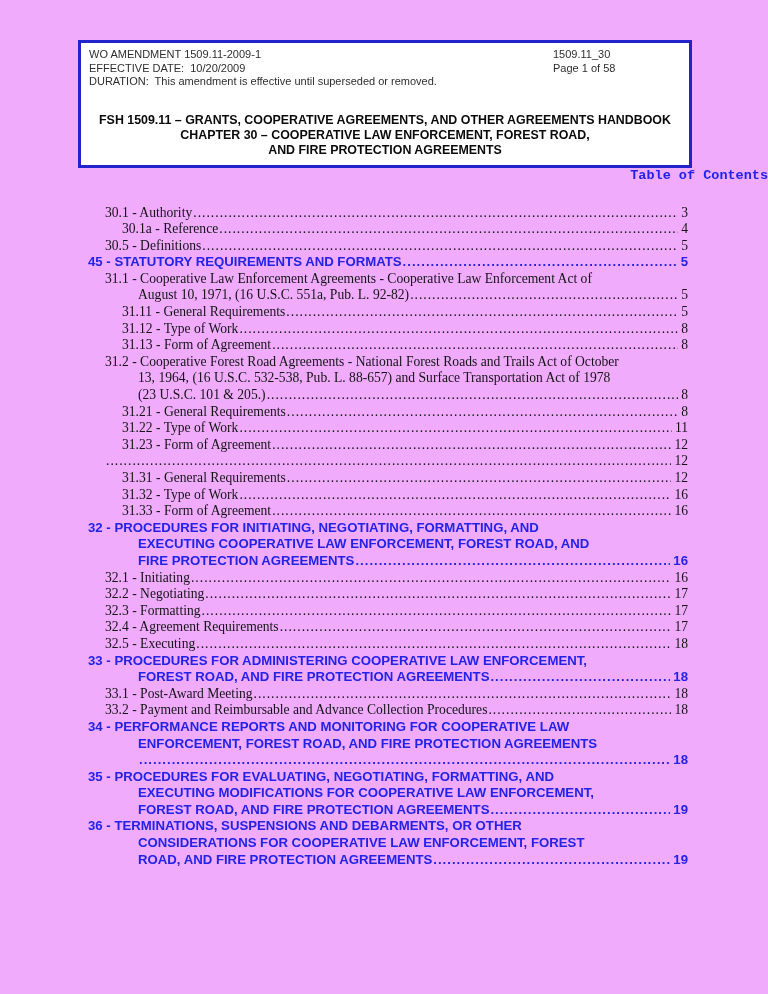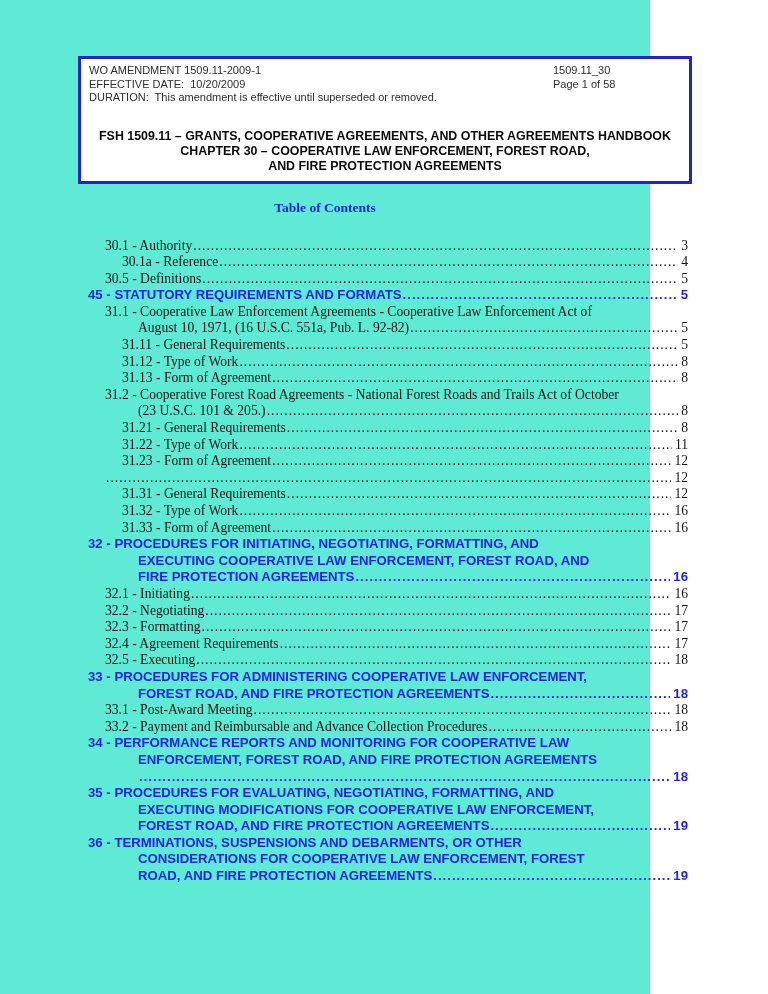--- a/index.html
+++ b/index.html
@@ -1,40 +1,40 @@
 <!DOCTYPE html>
 <html><head>
 <meta charset="utf-8">
 <style>
   * { margin:0; padding:0; box-sizing:border-box; }
   html,body { background:#ffffff; }
   body {
     width:768px; height:994px; position:relative; overflow:hidden;
     font-family:"Liberation Serif", serif; color:#141414;
   }
-  .page { width:650px; height:994px; padding-top:56px; background:#5eead4; }
+  .page { width:768px; height:994px; padding-top:40px; background:#f0abfc; }
 
   
   .header-box {
     margin-left:78px; width:614px;
     border:3px solid #2323cc;
     padding:5px 8px 7px 8px;
     font-family:"Liberation Sans", sans-serif;
     background:#fff;
   }
   .header-meta { display:flex; justify-content:space-between; font-size:11px; line-height:13.5px; color:#2e2e2e; }
   .header-meta-left div, .header-meta-right div { white-space:pre; }
   .header-meta-right { width:128px;margin-left:16px; }
   .doc-title { margin-top:24px; text-align:center; font-weight:bold; font-size:12.4px; line-height:15px; color:#0a0a0a; }
   .doc-title div { white-space:nowrap; }
 
   
   .toc-title {
-    margin-top:16px; text-align:center; font-weight:bold; font-size:13.5px;
-    font-family:Liberation Serif, serif; color:#2222e8;
+    text-align:right; font-weight:bold; font-size:13.5px;
+    font-family:Liberation Mono, monospace; color:#2222e8;
   }
   .toc { margin:22px 80px 0 88px; width:600px; font-size:13.6px; }
   .entry.heading {
     font-family:"Liberation Sans", sans-serif; font-weight:bold;
     color:#2222e8; font-size:13.2px;
   }
   .line { line-height:16.6px; white-space:nowrap; }
   .line.lv1  { padding-left:17px; }
   .line.lv2  { padding-left:34px; }
   .line.cont { padding-left:50px; }
@@ -126,20 +126,21 @@
       </div>
       <div class="entry item">
         <div class="line lv2 last">
           <span class="ltext">31.13 - Form of Agreement</span>
           <span class="leader"></span>
           <span class="pnum">8</span>
         </div>
       </div>
       <div class="entry item">
         <div class="line lv1"><span class="ltext">31.2 - Cooperative Forest Road Agreements - National Forest Roads and Trails Act of October</span></div>
+        <div class="line cont"><span class="ltext">13, 1964, (16 U.S.C. 532-538, Pub. L. 88-657) and Surface Transportation Act of 1978</span></div>
         <div class="line cont last">
           <span class="ltext">(23 U.S.C. 101 &amp; 205.)</span>
           <span class="leader"></span>
           <span class="pnum">8</span>
         </div>
       </div>
       <div class="entry item">
         <div class="line lv2 last">
           <span class="ltext">31.21 - General Requirements</span>
           <span class="leader"></span>

